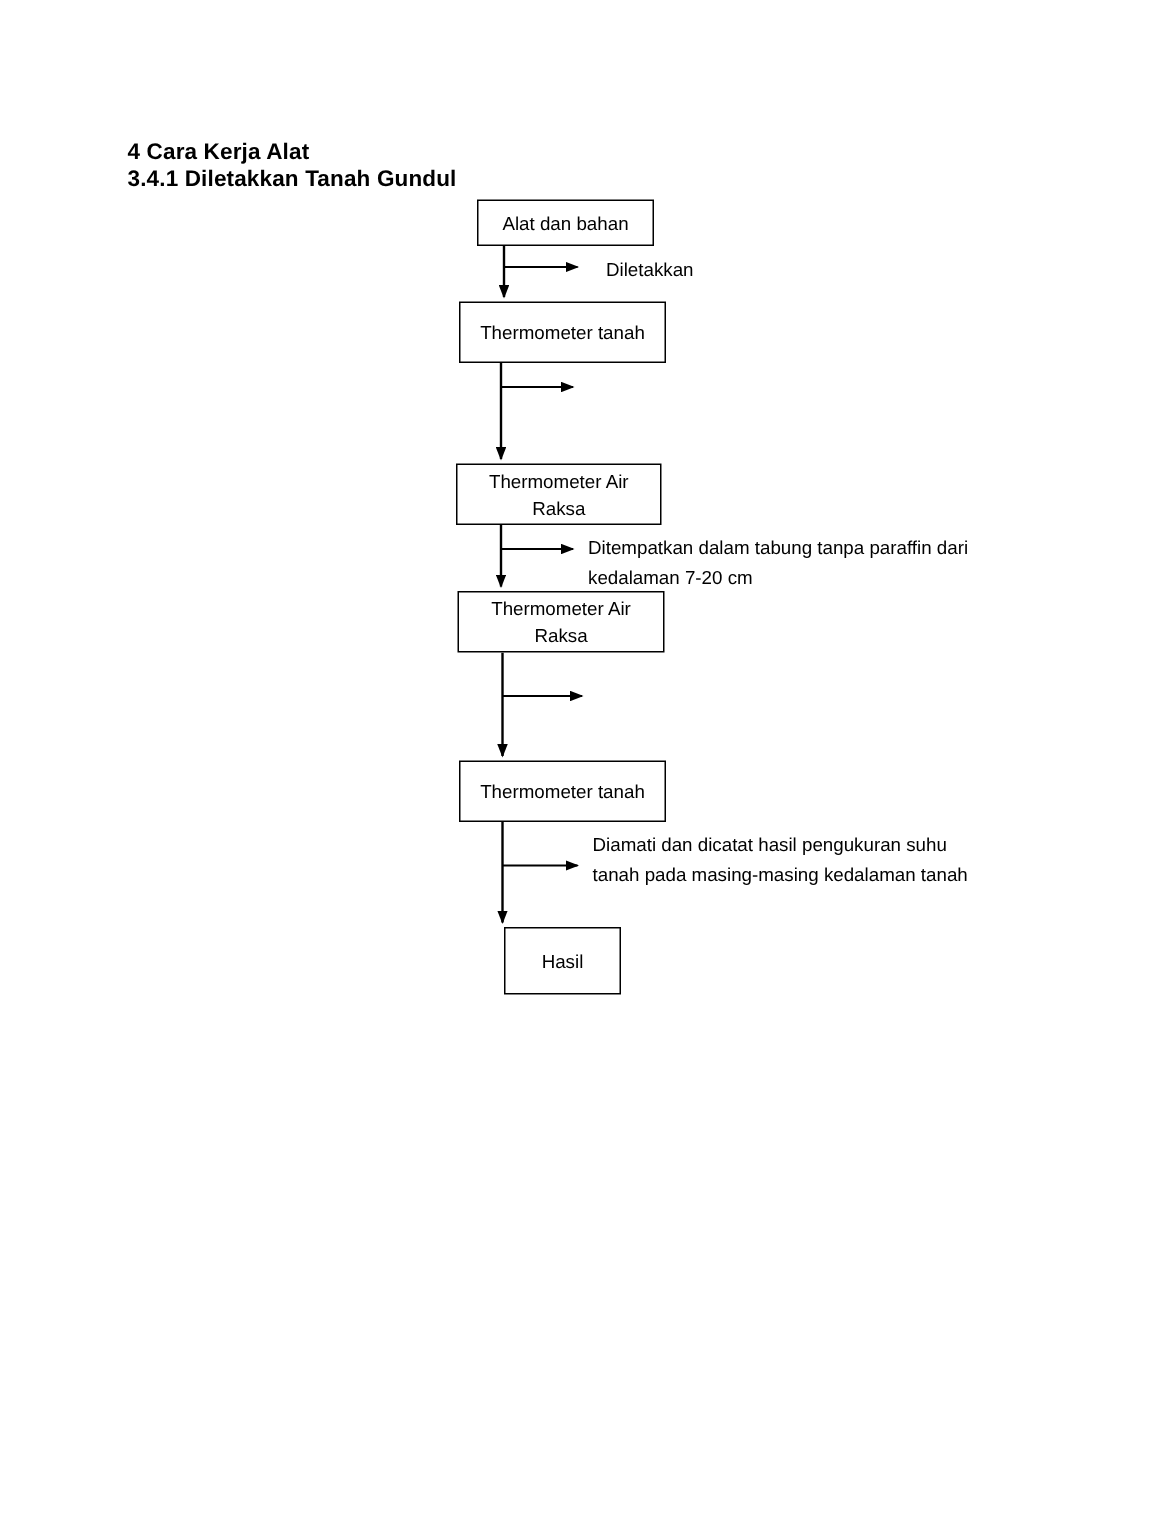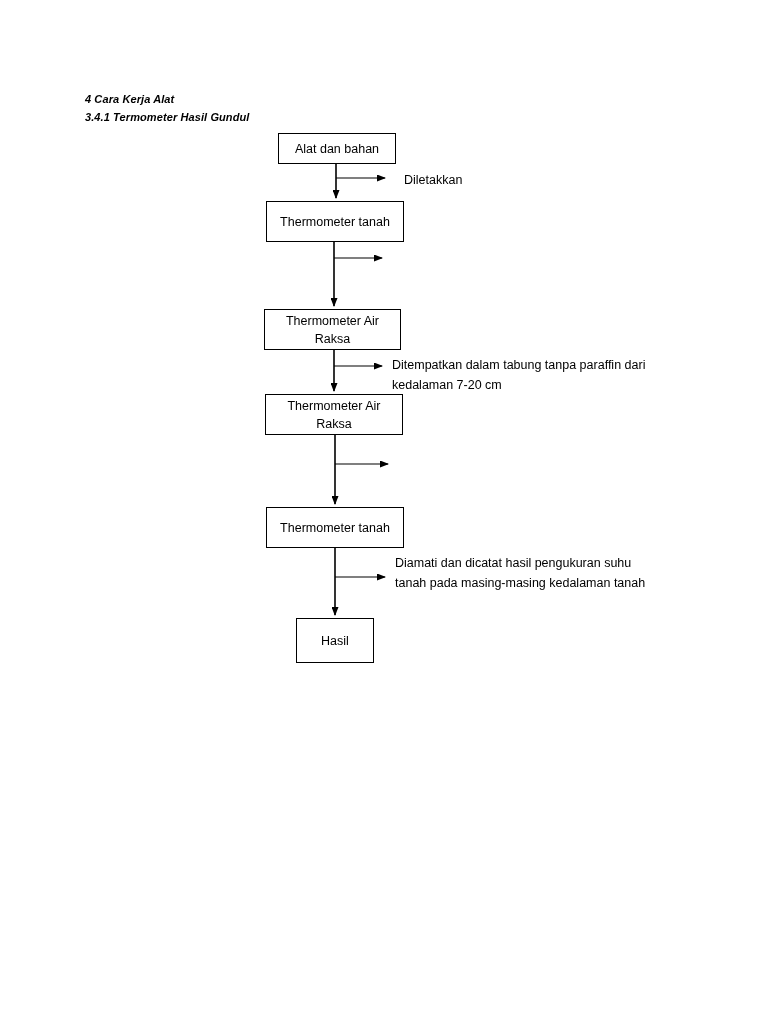--- a/index.html
+++ b/index.html
@@ -22,25 +22,24 @@
     top: 0;
     left: 0;
     width: 768px;
     height: 1024px;
     background: #ffffff;
   }
 
   .heading {
     position: absolute;
     font-weight: bold;
-    font-size: 11px;
+    font-size: 15px;
     letter-spacing: 0.1px;
     color: #000;
     white-space: nowrap;
-    font-style: italic;
   }
   #heading-1 { left: 85px; top: 93px; }
   #heading-2 { left: 85px; top: 111px; }
 
   
   .flow {
     position: absolute;
     left: 0;
     top: 0;
     width: 768px;
@@ -53,20 +52,21 @@
     background: #ffffff;
     box-sizing: border-box;
     display: flex;
     align-items: center;
     justify-content: center;
     text-align: center;
     font-size: 12.5px;
     line-height: 18px;
     color: #000000;
     padding: 0 4px;
+    margin-left: 40px;
   }
   .node span { display: block; }
 
   .edge-label {
     position: absolute;
     font-size: 12.5px;
     line-height: 20px;
     color: #000000;
     white-space: pre-wrap;
   }
@@ -80,21 +80,21 @@
     pointer-events: none;
   }
 </style>
 </head>
 <body>
 
 <div class="page">
 
   <div class="heading" id="heading-1">4 Cara Kerja Alat</div>
 
-  <div class="heading" id="heading-2">3.4.1 Termometer Hasil Gundul</div>
+  <div class="heading" id="heading-2">3.4.1 Diletakkan Tanah Gundul</div>
 
   <div class="flow">
 
     <svg class="svg-layer" viewBox="0 0 768 1024" width="768" height="1024" xmlns="http://www.w3.org/2000/svg">
       <defs>
         <marker id="arrowhead" markerWidth="9" markerHeight="7" refX="8" refY="3.5" orient="auto" markerUnits="userSpaceOnUse">
           <polygon points="0 0, 9 3.5, 0 7" fill="#000000"></polygon>
         </marker>
       </defs>
 

